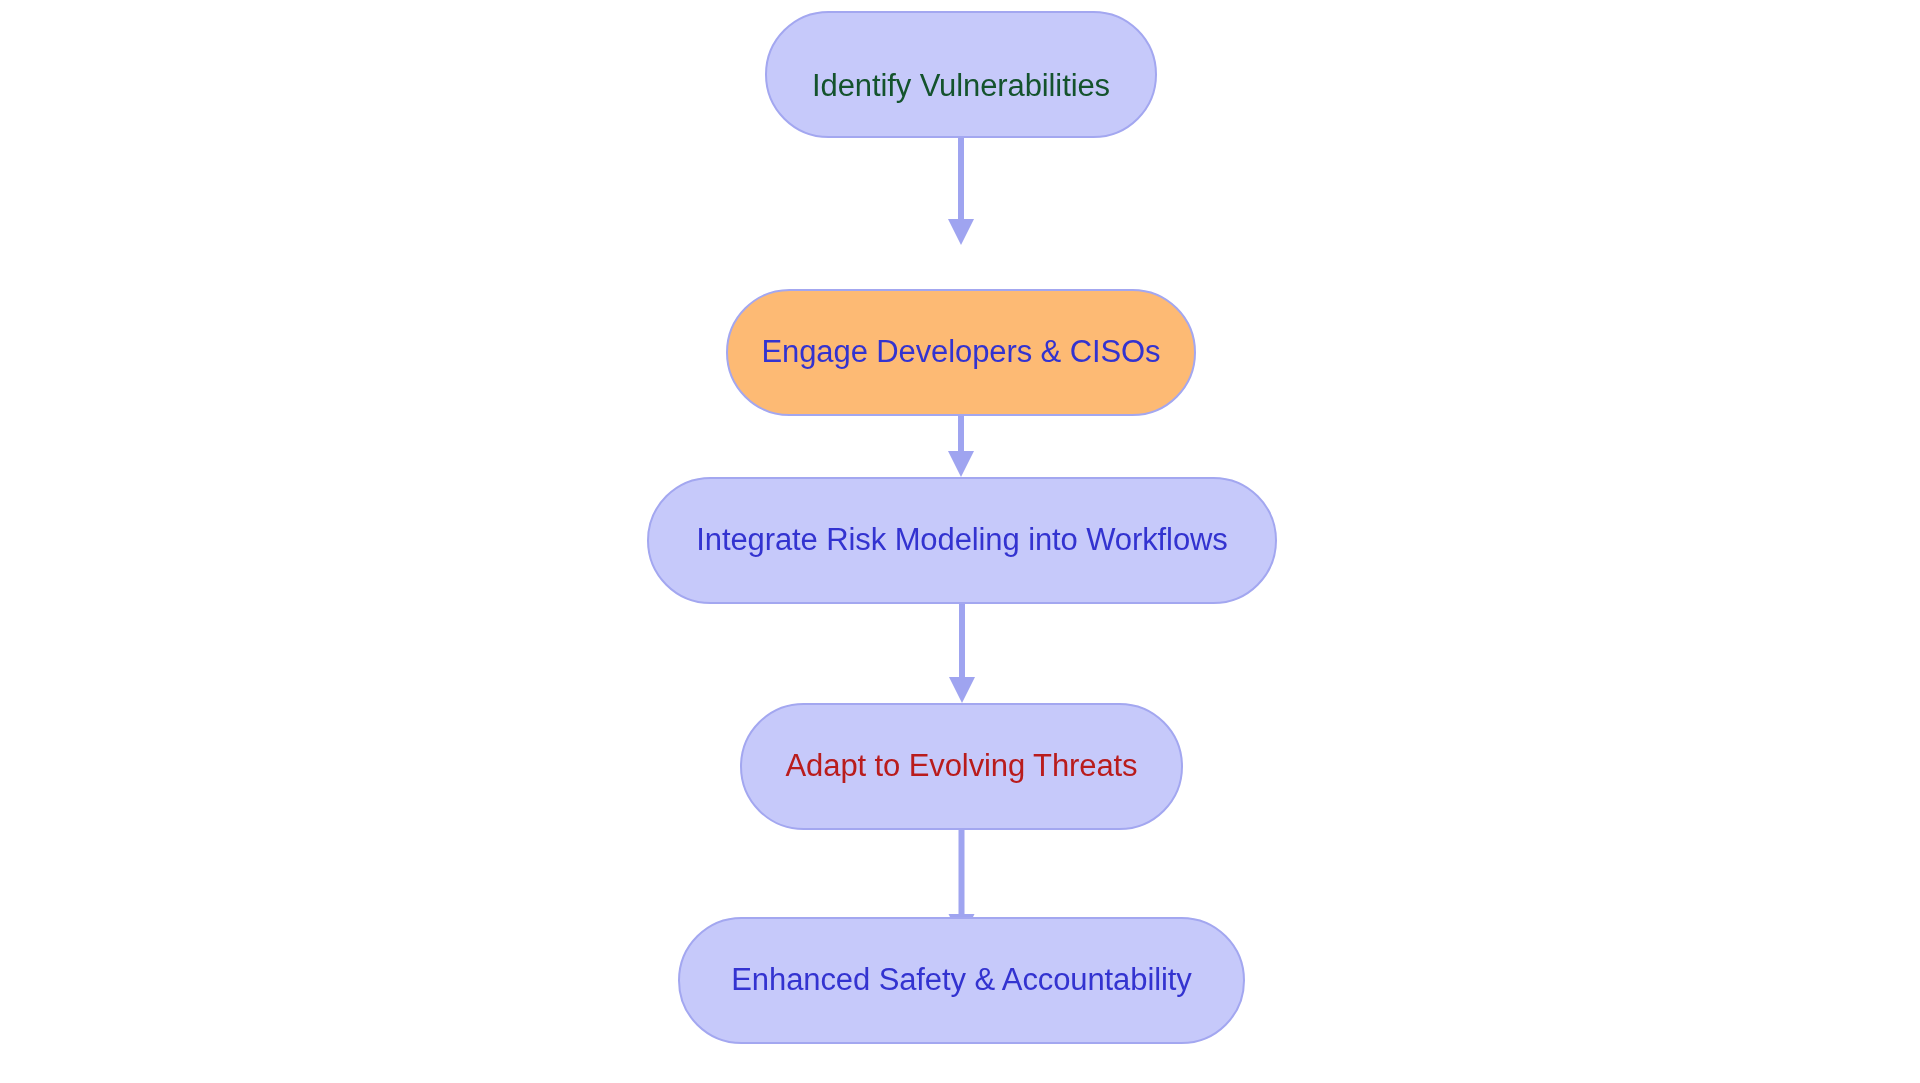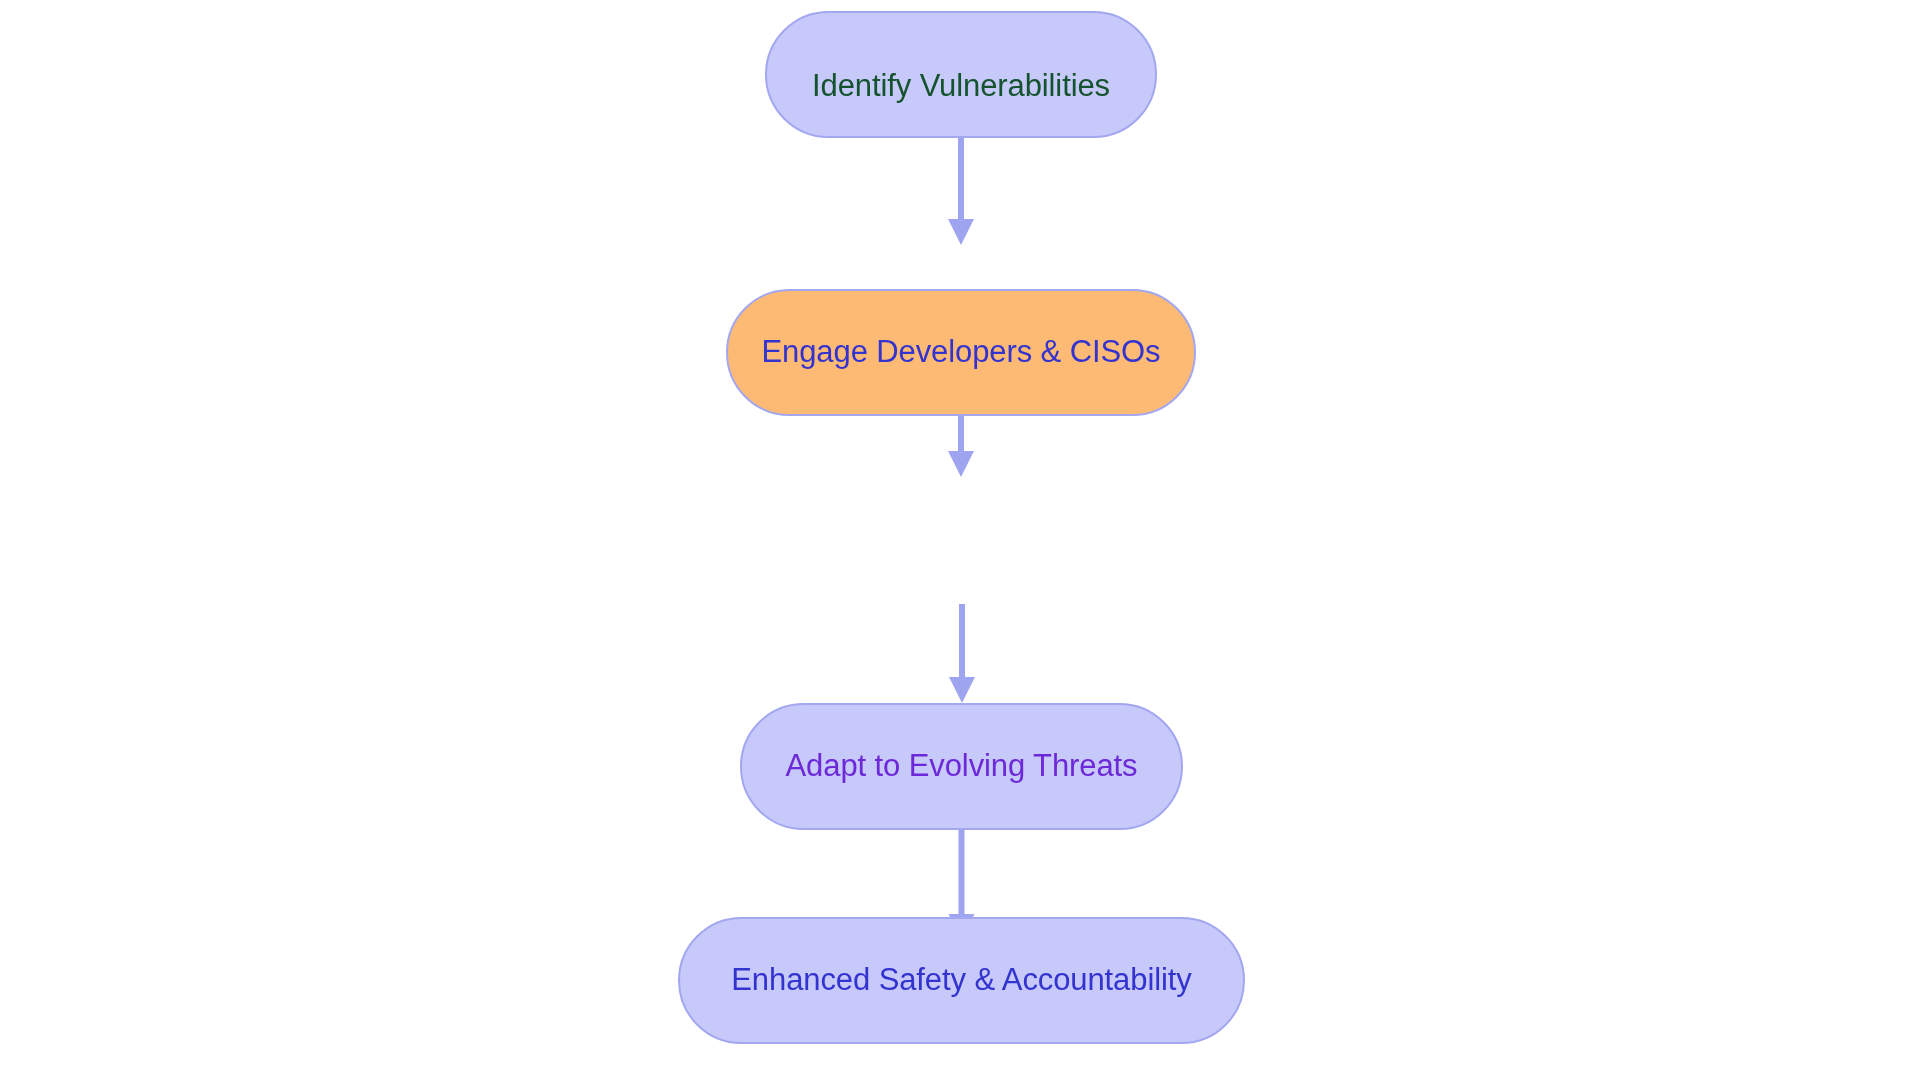--- a/index.html
+++ b/index.html
@@ -75,22 +75,25 @@
   </svg>
 
   <div class="flow-node" style="left: 765px; top: 11px; width: 392px; height: 127px; background: rgb(198, 201, 250); border-color: rgb(163, 167, 240);">
     <span class="flow-node-label" style="color: #14532d; margin-top: 24px;">Identify Vulnerabilities</span>
   </div>
 
   <div class="flow-node" style="left: 726px; top: 245px; width: 470px; height: 127px; background: #fdba74; border-color: rgb(163, 167, 240); margin-top: 44px;">
     <span class="flow-node-label" style="color: rgb(51, 51, 208);">Engage Developers &amp; CISOs</span>
   </div>
 
+  <div class="flow-node" style="left: 647px; top: 477px; width: 630px; height: 127px; background: rgb(198, 201, 250); border-color: rgb(163, 167, 240);">
+    <span class="flow-node-label" style="color: rgb(51, 51, 208);">Integrate Risk Modeling into Workflows</span>
+  </div>
 
   <div class="flow-node" style="left: 740px; top: 703px; width: 443px; height: 127px; background: rgb(198, 201, 250); border-color: rgb(163, 167, 240);">
-    <span class="flow-node-label" style="color: #6d28d9;">Adapt to Evolving Threats</span>
+    <span class="flow-node-label" style="color: #b91c1c;">Adapt to Evolving Threats</span>
   </div>
 
   <div class="flow-node" style="left: 678px; top: 917px; width: 567px; height: 127px; background: rgb(198, 201, 250); border-color: rgb(163, 167, 240);">
     <span class="flow-node-label" style="color: rgb(51, 51, 208);">Enhanced Safety &amp; Accountability</span>
   </div>
 
 </div>
 
 </body></html>

